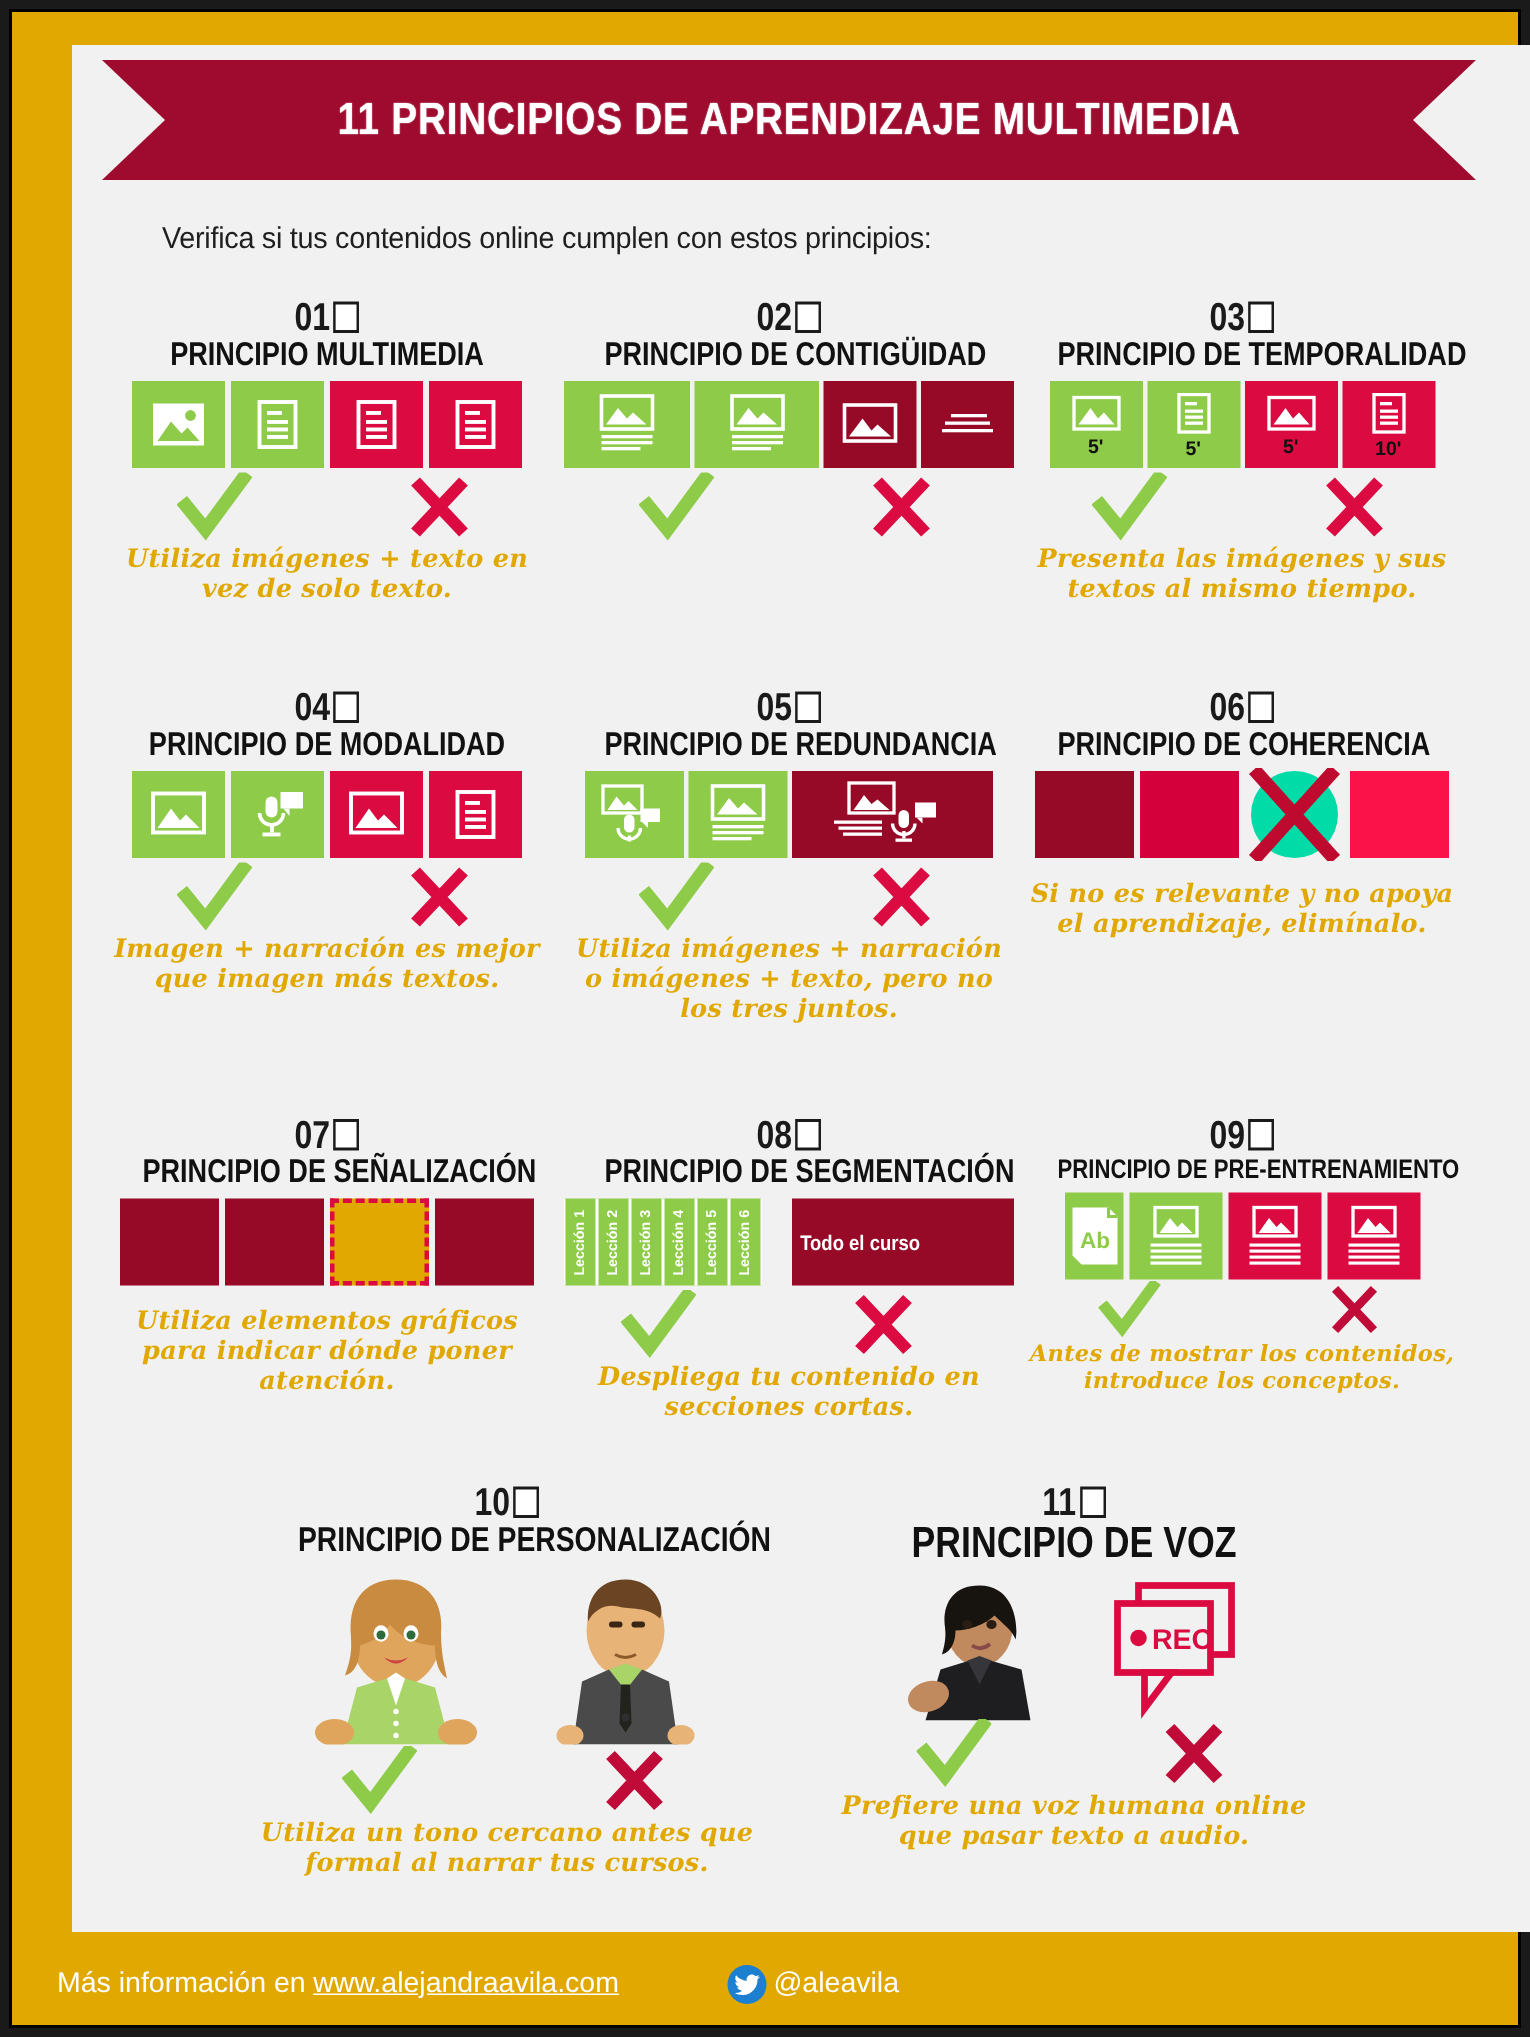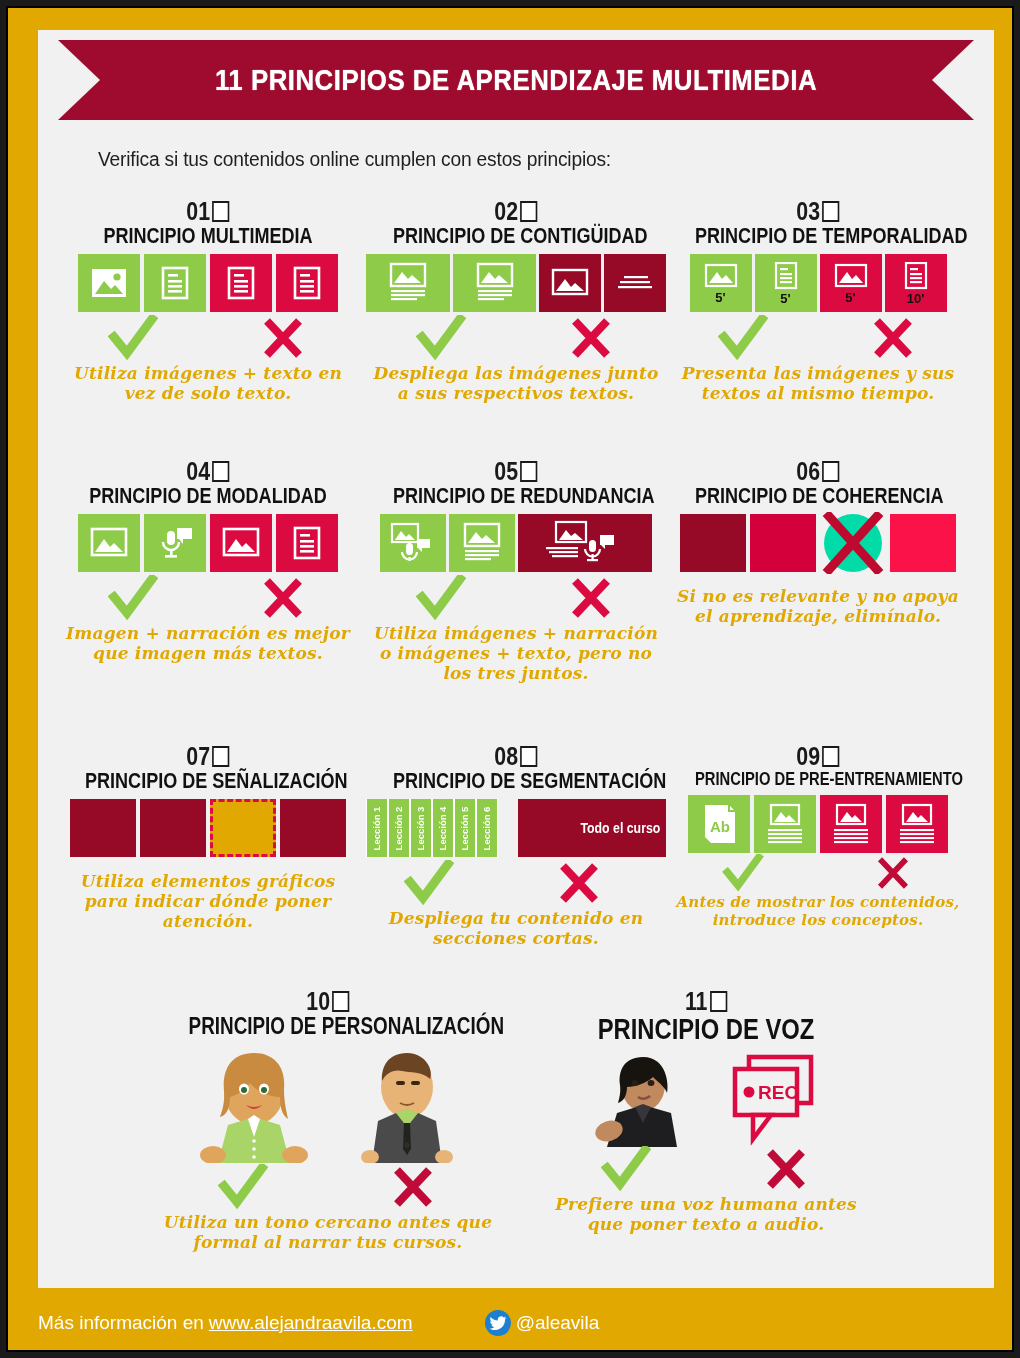--- a/index.html
+++ b/index.html
@@ -8,22 +8,23 @@
     background:#1a1a1a;
     font-family:"Liberation Sans", sans-serif;
     overflow:hidden;
   }
   .frame{
     position:absolute;left:8px;top:8px;width:1004px;height:1342px;
     background:#E0A800;
     box-shadow:0 0 0 2px #000;
   }
   .canvas{
-    position:absolute;left:30px;top:22px;width:956px;height:1258px;
+    position:absolute;left:40px;top:22px;width:956px;height:1258px;
     background:#F1F1F1;
+    padding-left:16px;
   }
   
   .ribbon-wrap{position:absolute;left:0;top:10px;width:956px;height:80px;}
   .ribbon{
     position:absolute;left:20px;top:0;width:916px;height:80px;
     background:#9E0B2E;
     clip-path:polygon(0 0, 916px 0, 916px 80px, 0 80px);
   }
   .ribbon-notch-l, .ribbon-notch-r{
     position:absolute;top:0;width:42px;height:80px;background:#F1F1F1;
@@ -98,21 +99,21 @@
     width:22px;height:58px;background:#8DCB49;
     display:flex;align-items:center;justify-content:center;
     box-sizing:border-box;border-left:1px solid #fff;border-right:1px solid #fff;
   }
   .lesson-col span{
     transform:rotate(-90deg);white-space:nowrap;color:#fff;
     font-size:9.5px;font-weight:bold;letter-spacing:0px;
   }
   .wide-maroon{
     width:170px;height:58px;background:#960A28;color:#fff;
-    display:flex;align-items:center;justify-content:flex-end;
+    display:flex;align-items:center;justify-content:flex-start;
     font-size:14px;font-weight:bold;transform-origin:center;
   }
   .wide-maroon span{transform:scaleX(0.88);display:inline-block;}
   .timelab{color:#111;font-size:13px;font-weight:bold;line-height:1;margin-top:2px;}
   svg{display:block;}
 </style>
 </head>
 <body>
 
 <div class="frame">
@@ -228,21 +229,20 @@
           <svg width="50" height="46" viewBox="0 0 50 46">
               <path d="M6 22 L19 38 L44 4" stroke="#8DCB49" stroke-width="9" fill="none" stroke-linecap="square"></path>
             </svg>
         </div>
         <div class="mark">
           <svg width="42" height="42" viewBox="0 0 42 42">
               <path d="M5 4 L37 38 M37 4 L5 38" stroke="#DB0A40" stroke-width="8"></path>
             </svg>
         </div>
       </div>
-      <div class="caption">Despliega las imágenes junto a sus respectivos textos.</div>
     </div>
 
     <div class="card" style="left:630px;top:168px;width:300px;">
       <div class="num">
         <span>03</span>
         <span class="chk"></span>
       </div>
       <div class="ptitle">PRINCIPIO DE TEMPORALIDAD</div>
       <div class="tiles" style="gap:3px;">
         <div class="tile green">
@@ -488,21 +488,21 @@
       <div class="caption">Despliega tu contenido en secciones cortas.</div>
     </div>
 
     <div class="card" style="left:630px;top:713px;width:300px;">
       <div class="num">
         <span>09</span>
         <span class="chk"></span>
       </div>
       <div class="ptitle xs">PRINCIPIO DE PRE-ENTRENAMIENTO</div>
       <div class="tiles" style="gap:4px;">
-        <div class="tile green" style="width:62px;">
+        <div class="tile green" style="width:39px;">
           <svg width="44" height="46" viewBox="0 0 44 46">
               <path d="M8 4 L32 4 L38 10 L38 42 L14 42 L8 36 Z" fill="#fff"></path>
               <path d="M32 4 L32 10 L38 10" fill="none" stroke="#8DCB49" stroke-width="2"></path>
               <text x="13" y="31" font-family="'Liberation Sans',sans-serif" font-size="15" font-weight="bold" fill="#8DCB49">Ab</text>
             </svg>
         </div>
         <div class="tile green" style="width:62px;">
           <svg width="46" height="44" viewBox="0 0 46 44">
               <rect x="9" y="3" width="28" height="19" fill="none" stroke="#fff" stroke-width="2.2"></rect>
               <path d="M12 20 L19 10 L24 16 L27 13 L34 20 Z" fill="#fff"></path>
@@ -631,21 +631,21 @@
           <svg width="50" height="46" viewBox="0 0 50 46">
               <path d="M6 22 L19 38 L44 4" stroke="#8DCB49" stroke-width="9" fill="none" stroke-linecap="square"></path>
             </svg>
         </div>
         <div class="mark">
           <svg width="42" height="42" viewBox="0 0 42 42">
               <path d="M5 4 L37 38 M37 4 L5 38" stroke="#C00A38" stroke-width="8"></path>
             </svg>
         </div>
       </div>
-      <div class="caption">Prefiere una voz humana antes que poner texto a audio.</div>
+      <div class="caption">Prefiere una voz humana online que pasar texto a audio.</div>
     </div>
 
   </div>
 
   <div class="footer">
     <span class="footer-text">Más información en</span>
     <a class="footer-link" href="#">www.alejandraavila.com</a>
     <span class="tw-wrap">
       <span class="tw-circle">
         <svg width="18" height="15" viewBox="0 0 18 15">

